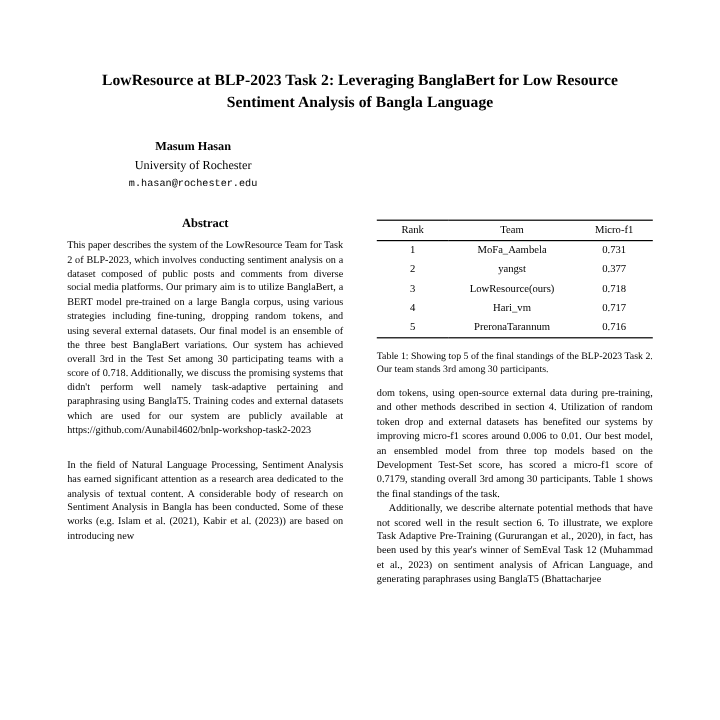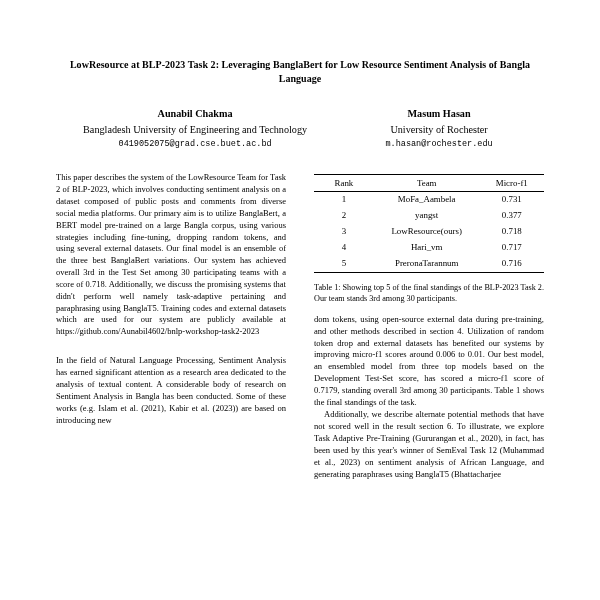--- a/index.html
+++ b/index.html
@@ -21,21 +21,21 @@
     height: 600px;
     box-sizing: border-box;
     padding: 0 56px;
   }
 
   
   .title {
     margin: 0;
     padding-top: 58px;
     text-align: center;
-    font-size: 10px;
+    font-size: 13px;
     font-weight: bold;
     line-height: 1.42;
     letter-spacing: 0.05px;
   }
   .authors {
     display: flex;
     margin-top: 21px;
     align-items: flex-start;
   }
   .author-block {
@@ -131,36 +131,32 @@
   .right-body { margin-top: 9px; }
 </style>
 </head>
 <body>
 
 <div class="page">
 
   <h1 class="title">LowResource at BLP-2023 Task 2:  Leveraging BanglaBert for Low Resource Sentiment Analysis of Bangla Language</h1>
 
   <div class="authors">
-    <div class="author-block left">
-      <div class="author-name">Aunabil Chakma</div>
-      <div class="author-affil">Bangladesh University of Engineering and Technology</div>
-      <div class="author-email">0419052075@grad.cse.buet.ac.bd</div>
-    </div>
     <div class="author-block right">
       <div class="author-name">Masum Hasan</div>
       <div class="author-affil">University of Rochester</div>
       <div class="author-email">m.hasan@rochester.edu</div>
     </div>
   </div>
 
   <div class="columns">
 
     <div class="col col-left">
       <div class="abstract">
+        <div class="section-head-center">Abstract</div>
         <p class="body">This paper describes the system of the LowResource Team for Task 2 of BLP-2023, which involves conducting sentiment analysis on a dataset composed of public posts and comments from diverse social media platforms. Our primary aim is to utilize BanglaBert, a BERT model pre-trained on a large Bangla corpus, using various strategies including fine-tuning, dropping random tokens, and using several external datasets. Our final model is an ensemble of the three best BanglaBert variations. Our system has achieved overall 3rd in the Test Set among 30 participating teams with a score of 0.718. Additionally, we discuss the promising systems that didn't perform well namely task-adaptive pertaining and paraphrasing using BanglaT5. Training codes and external datasets which are used for our system are publicly available at https://github.com/Aunabil4602/bnlp-workshop-task2-2023</p>
       </div>
 
       <div style="height:17px"></div>
 
       <div>
         <p class="body">In the field of Natural Language Processing, Sentiment Analysis has earned significant attention as a research area dedicated to the analysis of textual content. A considerable body of research on Sentiment Analysis in Bangla has been conducted. Some of these works (e.g. Islam et al. (2021), Kabir et al. (2023)) are based on introducing new</p>
       </div>
     </div>
 

